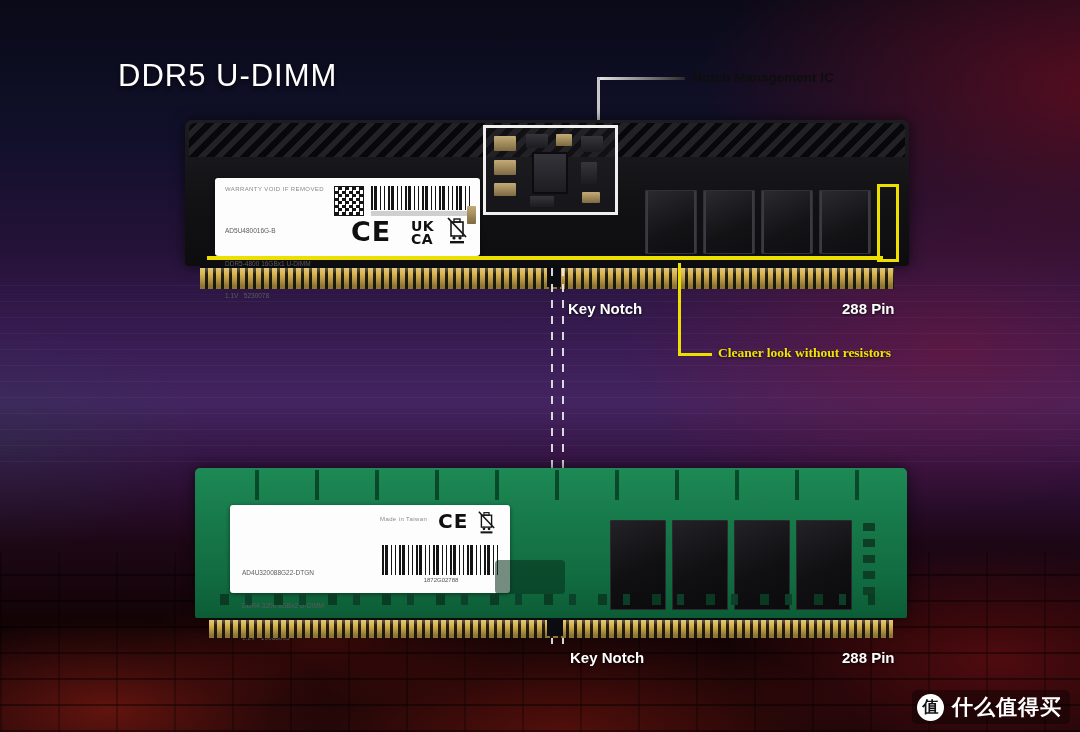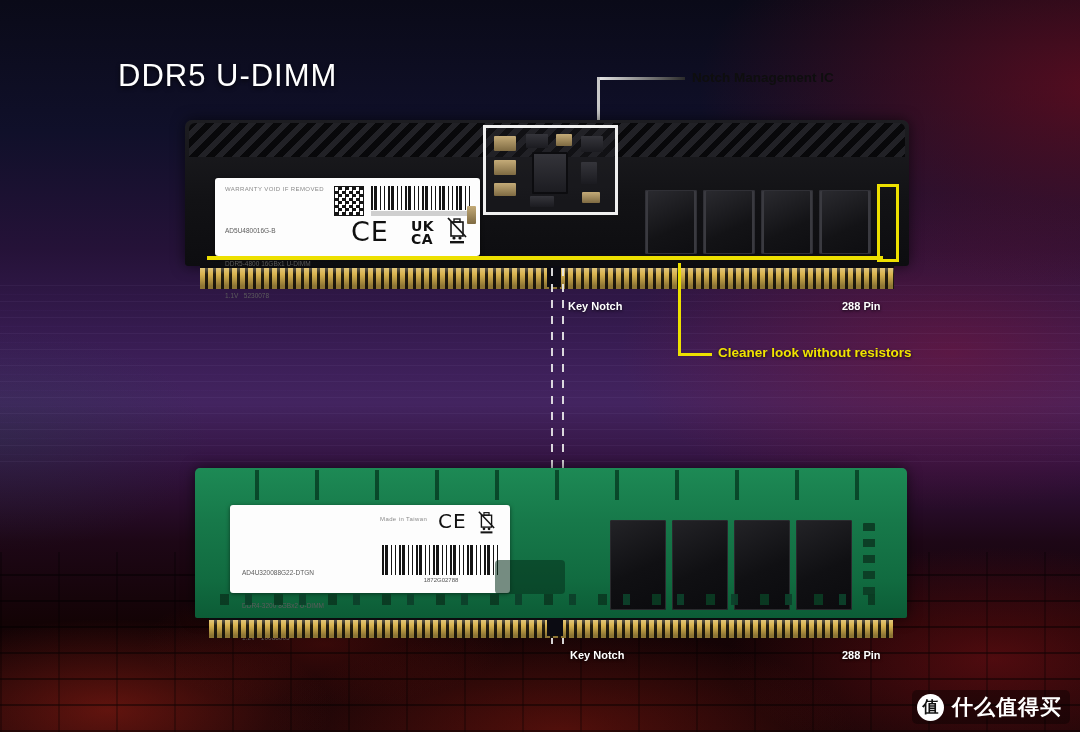--- a/index.html
+++ b/index.html
@@ -17,39 +17,39 @@
       linear-gradient(180deg,#0a0a18 0%,#10102a 18%,#251238 34%,#3a1d55 48%,#432460 55%,#32123e 64%,#1d0716 74%,#130305 85%,#190507 100%);
   }
   .abs{position:absolute;}
   .streaks{left:0;top:285px;width:1080px;height:180px;opacity:.35;
     background:repeating-linear-gradient(180deg, rgba(210,190,255,.14) 0 1px, transparent 1px 9px, rgba(120,80,180,.12) 9px 10px, transparent 10px 16px);}
   .bricks{left:0;top:552px;width:1080px;height:180px;opacity:.75;
     background:
       repeating-linear-gradient(0deg, rgba(0,0,0,.55) 0 2px, transparent 2px 26px),
       repeating-linear-gradient(90deg, rgba(0,0,0,.35) 0 2px, transparent 2px 58px);}
   .title{color:#fff;font-weight:normal;font-size:31px;letter-spacing:1px;text-shadow:0 2px 4px rgba(0,0,0,.7);}
-  .lbl{color:#fff;font-weight:bold;font-size:11px;text-shadow:0 1px 3px rgba(0,0,0,.8);}
+  .lbl{color:#fff;font-weight:bold;font-size:15px;text-shadow:0 1px 3px rgba(0,0,0,.8);}
   .lbl-dark{color:#0e0e0e;font-weight:bold;font-size:13.5px;}
-  .lbl-yellow{color:#f0e400;font-weight:bold;font-size:13.5px;text-shadow:0 1px 3px rgba(0,0,0,.8);}
+  .lbl-yellow{color:#f0e400;font-weight:bold;font-size:13.5px;text-shadow:0 1px 3px rgba(0,0,0,.8);font-family:Liberation Serif, serif;}
   .line{background:#c9c9c9;}
   .yline{background:#ede000;}
   .dashv{width:2px;background:repeating-linear-gradient(180deg,#ececec 0 8px, transparent 8px 16px);opacity:.9;}
   
   .mod5{left:185px;top:120px;width:724px;height:168px;}
   .pcb5{left:0;top:0;width:724px;height:146px;border-radius:7px 7px 3px 3px;
     background:linear-gradient(180deg,#1d1d21,#121215 55%,#0d0d10);box-shadow:0 0 14px rgba(0,0,0,.6);}
   .serr5{left:4px;top:3px;width:716px;height:34px;border-radius:6px 6px 0 0;opacity:.9;
     background:repeating-linear-gradient(135deg,#060608 0 6px,#222227 6px 12px);}
   .sticker{background:#fdfdfd;border-radius:3px;box-shadow:0 1px 4px rgba(0,0,0,.5);}
   .stk5{left:30px;top:58px;width:265px;height:78px;}
   .tinytext{color:#5c5c5c;font-size:6.5px;line-height:1.65;white-space:pre;}
   .warranty{color:#8a8a8a;font-size:6px;letter-spacing:.4px;}
   .qr{background-image:repeating-conic-gradient(#151515 0% 25%, #ffffff 25% 50%);background-size:7px 7px;border:1.5px solid #151515;}
   .barcode{background:repeating-linear-gradient(90deg,#141414 0 2px,#fff 2px 3px,#141414 3px 6px,#fff 6px 9px,#141414 9px 10px,#fff 10px 13px,#141414 13px 14px,#fff 14px 17px);}
-  .ce{color:#101010;font-weight:normal;font-size:27px;letter-spacing:1px;font-family:"DejaVu Sans",sans-serif;}
+  .ce{color:#101010;font-weight:bold;font-size:27px;letter-spacing:1px;font-family:"DejaVu Sans",sans-serif;}
   .ukca{color:#101010;font-weight:bold;font-size:14px;line-height:.95;letter-spacing:.5px;font-family:"DejaVu Sans",sans-serif;}
   .pmicbox{left:298px;top:5px;width:129px;height:84px;border:3px solid #f0f0f0;background:rgba(34,34,40,.35);}
   .comp{position:absolute;background:linear-gradient(180deg,#35353b,#1b1b20);border-radius:1px;}
   .cap{position:absolute;background:linear-gradient(180deg,#c4ab78,#7e6a42);border-radius:1px;}
   .chip{position:absolute;border-radius:2px;background:linear-gradient(155deg,#2b2b30,#131316 60%,#0e0e11);
     box-shadow:inset 0 0 0 1px #303036, inset 3px 0 0 #3a3a40, inset -3px 0 0 #3a3a40;}
   .pins{background:
       linear-gradient(180deg, rgba(255,255,255,.25), transparent 30%, rgba(0,0,0,.35) 85%),
       repeating-linear-gradient(90deg,#d9b450 0 5px,#27200f 5px 8px);
     border-top:2px solid #0b0b0e;}

